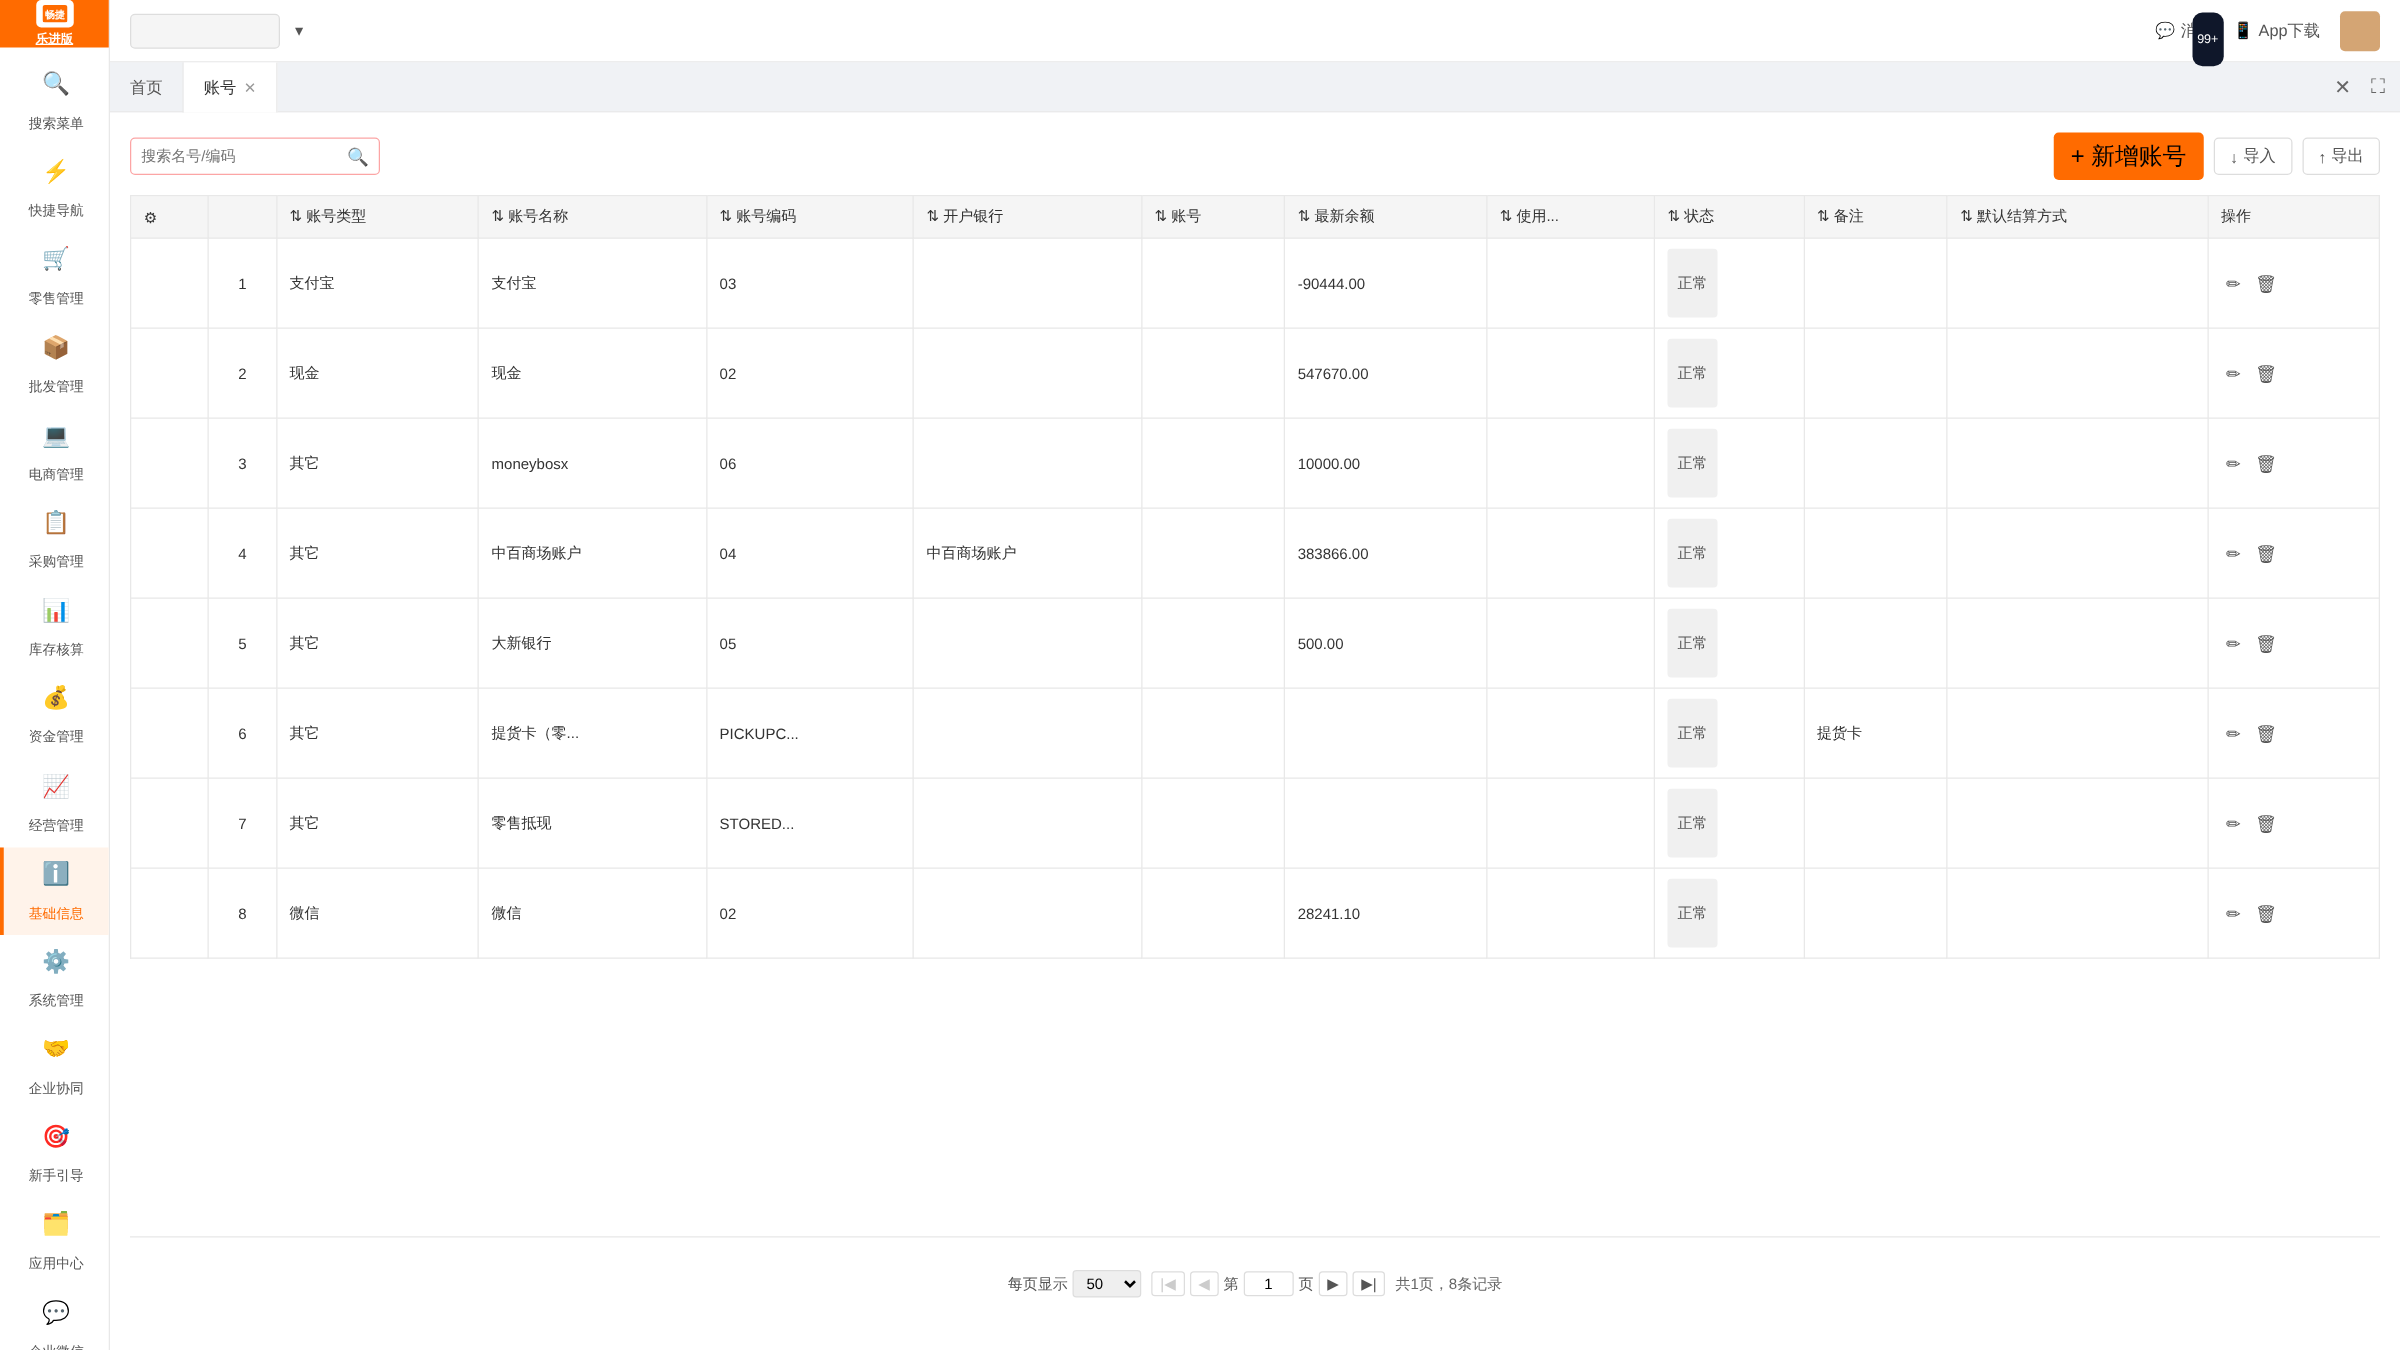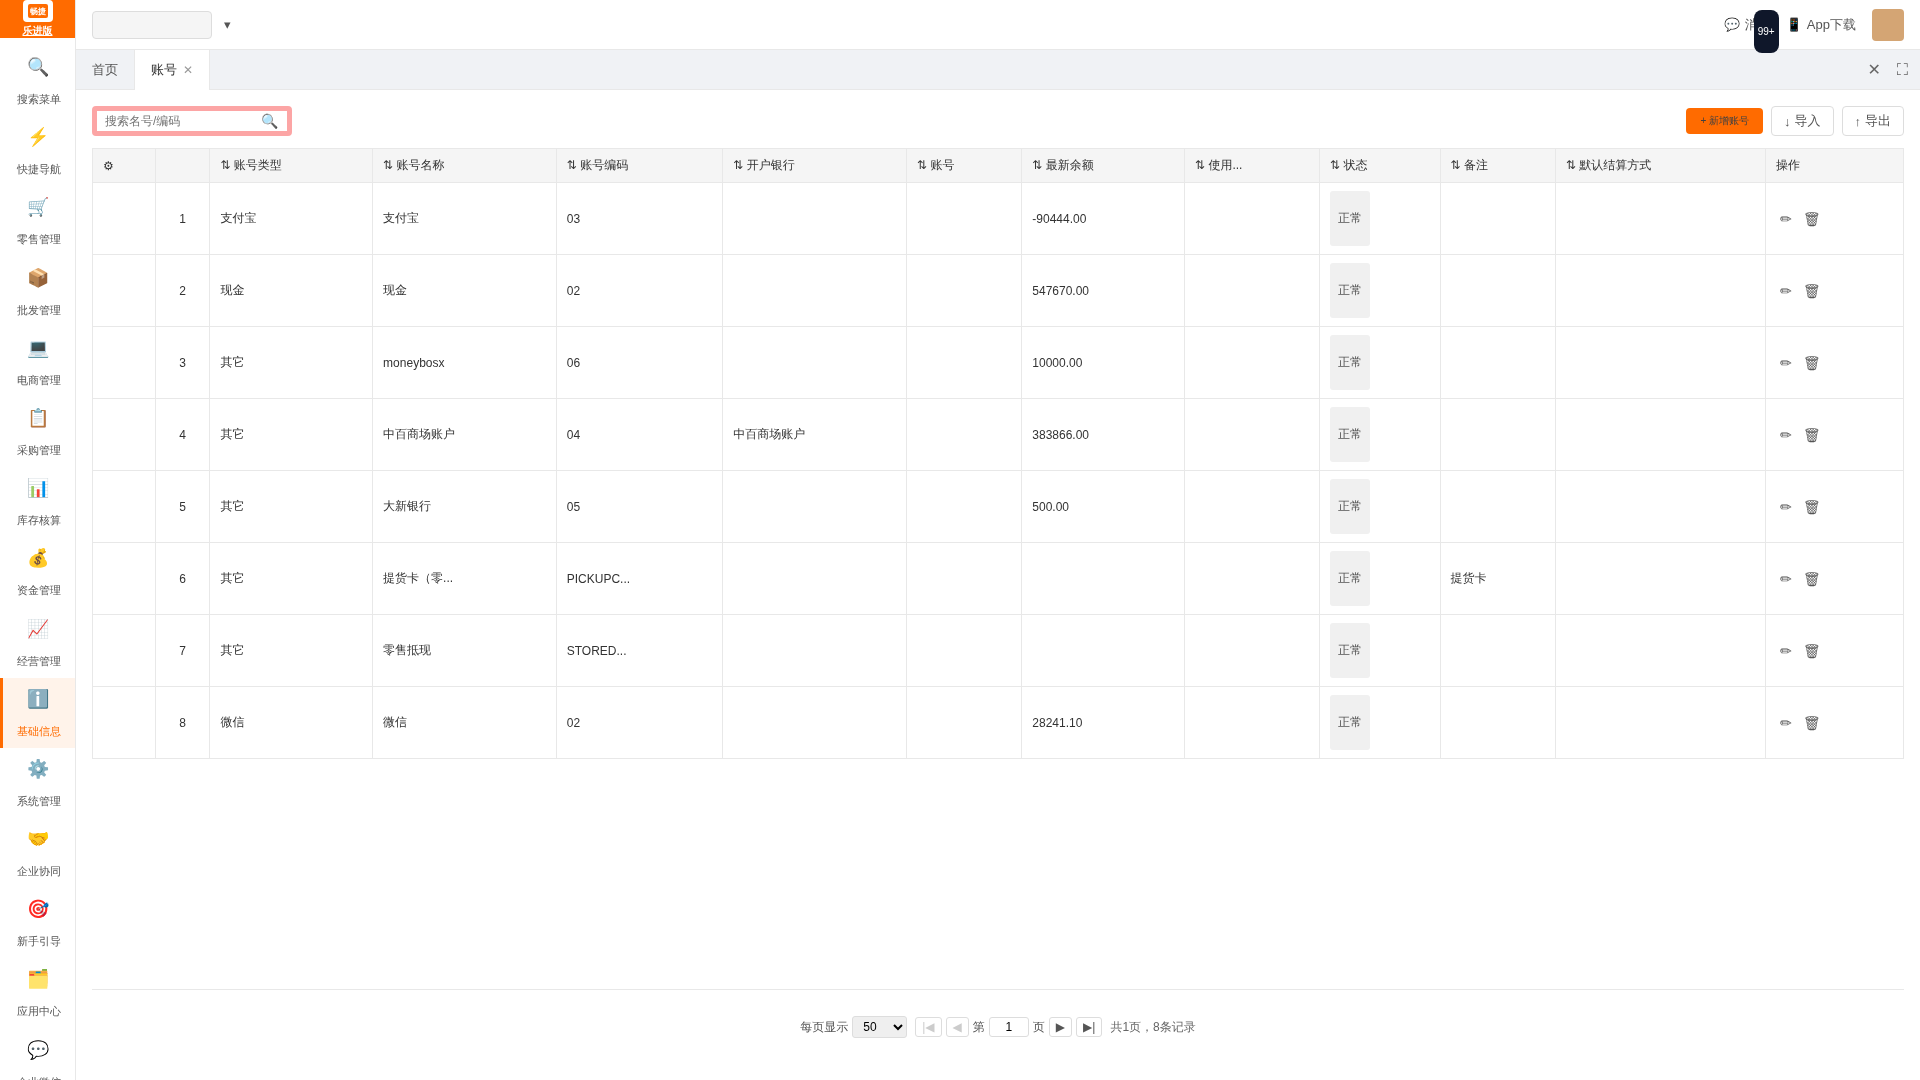--- a/index.html
+++ b/index.html
@@ -1,20 +1,20 @@
 <!DOCTYPE html>
 <html><head>
   <meta charset="utf-8">
   <style>
     * { box-sizing: border-box; margin: 0; padding: 0; }
     body { font-family: "Microsoft YaHei", "PingFang SC", sans-serif; font-size: 13px; background: #f5f5f5; display: flex; height: 1080px; width: 1920px; overflow: hidden; }
 
     
     .sidebar {
-      width: 76px;
+      width: 88px;
       background: #fff;
       display: flex;
       flex-direction: column;
       border-right: 1px solid #e8e8e8;
       flex-shrink: 0;
     }
     .sidebar-logo {
       background: #ff6b00;
       height: 50px;
       display: flex;
@@ -189,43 +189,43 @@
     
     .content-toolbar {
       display: flex;
       align-items: center;
       justify-content: space-between;
       margin-bottom: 12px;
     }
     .search-box {
       display: flex;
       align-items: center;
-      border: 5px solid #fca5a5;
+      border: 1px solid #fca5a5;
       border-radius: 4px;
       padding: 0 8px;
       height: 30px;
       width: 200px;
       background: #fff;
     }
     .search-box input {
       border: none;
       outline: none;
       font-size: 12px;
       color: #999;
       flex: 1;
     }
     .search-icon { color: #aaa; font-size: 14px; }
     .toolbar-right { display: flex; align-items: center; gap: 8px; }
     .btn-primary {
       background: #ff6b00;
-      color: #404040;
+      color: #000000;
       border: none;
       border-radius: 4px;
       padding: 6px 14px;
-      font-size: 10px;
+      font-size: 19px;
       cursor: pointer;
       display: flex;
       align-items: center;
       gap: 4px;
     }
     .btn-default {
       background: #fff;
       color: #555;
       border: 1px solid #ddd;
       border-radius: 4px;

